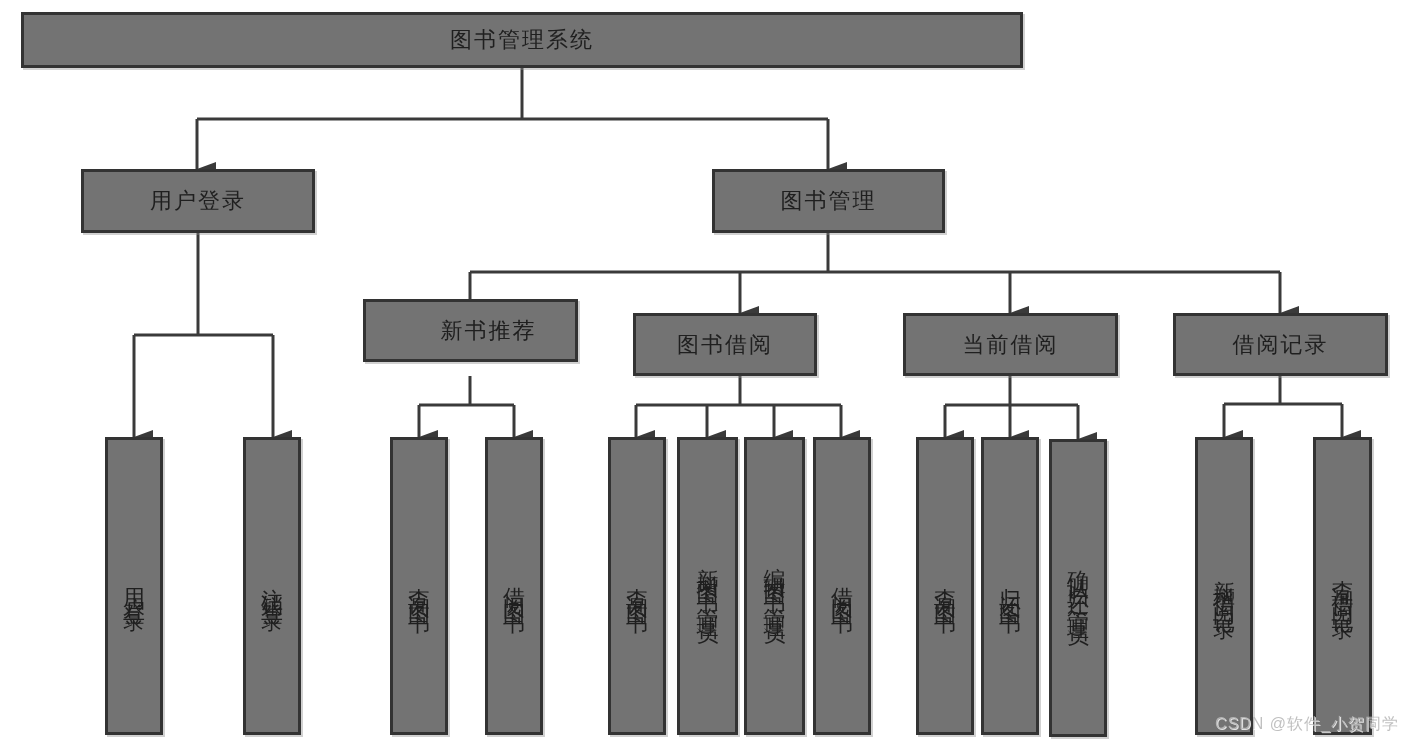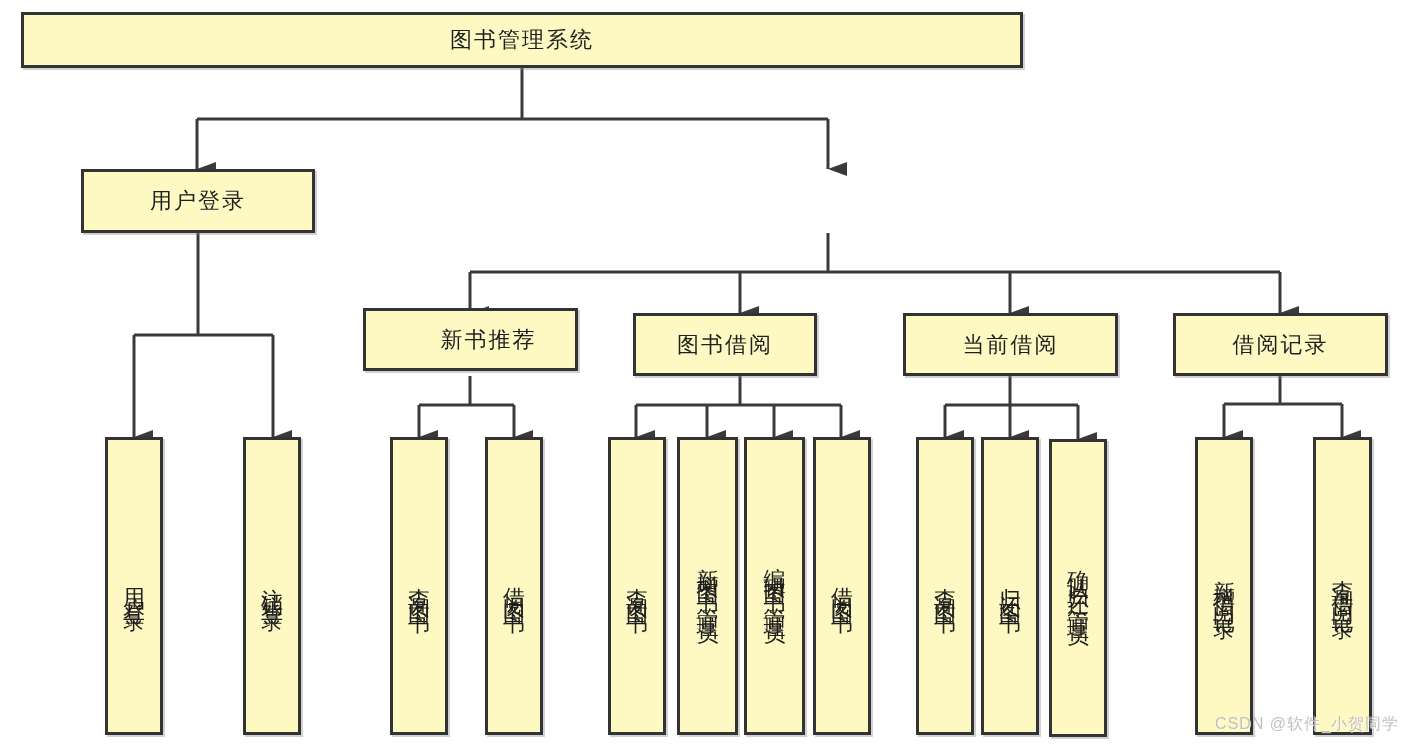--- a/index.html
+++ b/index.html
@@ -2,34 +2,34 @@
 <html><head>
 <meta charset="utf-8">
 <style>
   html,body{margin:0;padding:0;background:#ffffff;}
   #stage{
     position:relative;width:1405px;height:747px;background:#ffffff;overflow:hidden;
     font-family:"Liberation Sans","DejaVu Sans",sans-serif;color:#1f1f1f;
   }
   .wires{position:absolute;left:0;top:0;z-index:1;}
   .node{
-    position:absolute;background:#fef9c3;border:3px solid #333333;box-sizing:border-box;
+    position:absolute;background:#737373;border:3px solid #333333;box-sizing:border-box;
     display:flex;align-items:center;justify-content:center;z-index:2;
     box-shadow:2px 2px 0 rgba(140,140,140,0.4);
   }
   .node .lbl{font-size:22px;letter-spacing:2px;white-space:nowrap;}
   .node.v .lbl{
     writing-mode:vertical-rl;text-orientation:mixed;letter-spacing:8px;
     line-height:1;white-space:normal;
   }
   
   .pos-root{left:21px;top:12px;width:1002px;height:56px;}
   .pos-user-login{left:81px;top:169px;width:234px;height:64px;}
   .pos-book-management{left:712px;top:169px;width:233px;height:64px;}
-  .pos-new-book-recommend{left:363px;top:308px;width:215px;height:63px;padding-left:36px;}
+  .pos-new-book-recommend{left:363px;top:299px;width:215px;height:63px;padding-left:36px;}
   .pos-book-borrow{left:633px;top:313px;width:184px;height:63px;}
   .pos-current-borrow{left:903px;top:313px;width:215px;height:63px;justify-content:center;}
   .pos-borrow-record{left:1173px;top:313px;width:215px;height:63px;}
   
   .leaf{top:437px;width:58px;height:298px;}
   .pos-leaf-user-login{left:105px;}
   .pos-leaf-logout{left:243px;}
   .pos-leaf-query-book-1{left:390px;}
   .pos-leaf-borrow-book-1{left:485px;}
   .pos-leaf-query-book-2{left:608px;}
@@ -102,20 +102,23 @@
     </g>
   </svg>
 
   <div class="node h pos-root">
     <span class="lbl">图书管理系统</span>
   </div>
 
   <div class="node h pos-user-login">
     <span class="lbl">用户登录</span>
   </div>
+  <div class="node h pos-book-management">
+    <span class="lbl">图书管理</span>
+  </div>
 
   <div class="node h pos-new-book-recommend">
     <span class="lbl">新书推荐</span>
   </div>
   <div class="node h pos-book-borrow">
     <span class="lbl">图书借阅</span>
   </div>
   <div class="node h pos-current-borrow">
     <span class="lbl">当前借阅</span>
   </div>

